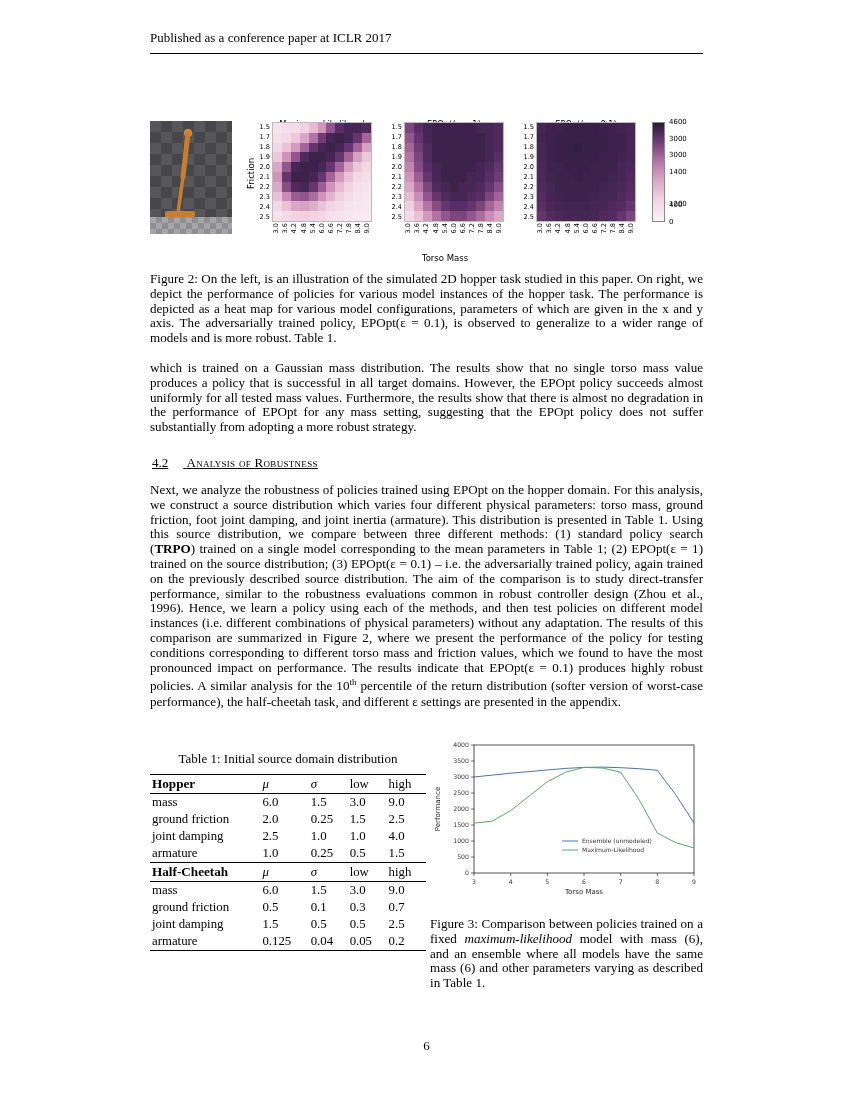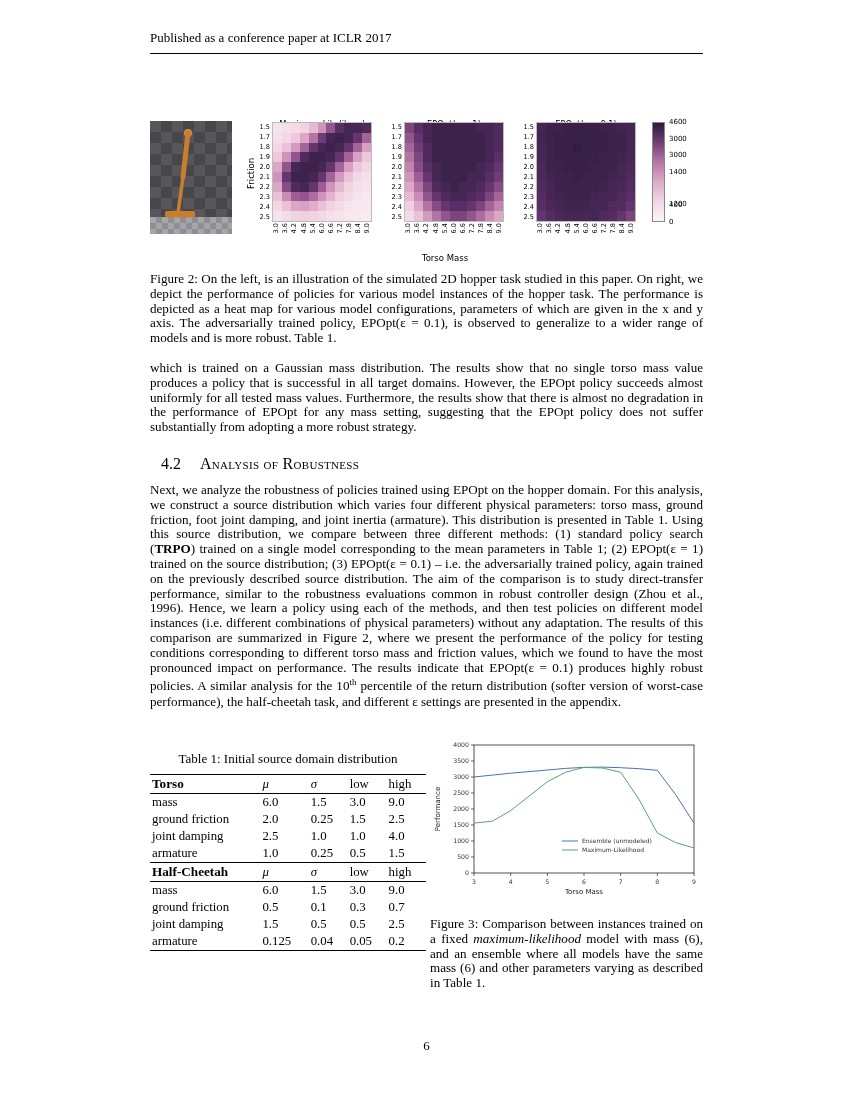--- a/index.html
+++ b/index.html
@@ -36,21 +36,21 @@
               border:0.5px solid #888; }
   .cb-labels { position:absolute; left:519px; top:11px; width:34px; height:100px; }
   .cb-labels span { position:absolute; left:0; font-size:7px; }
   .fig2-xlabel { position:absolute; left:104px; top:142px; width:382px;
                  text-align:center; font-size:8.5px; }
 
   
   .just { text-align:justify; font-size:13.1px; line-height:14.8px; }
   #fig2-caption { position:absolute; left:150px; top:272px; width:553px; }
   #para1 { position:absolute; left:150px; top:361px; width:553px; }
-  #sec42 { position:absolute; left:161px; top:455px; font-size:16px; font-weight:normal; }
+  #sec42 { position:absolute; left:152px; top:455px; font-size:13px; font-weight:normal;text-decoration:underline; }
   .sec-num { margin-right:15px; }
   .sec-title { font-variant:small-caps; letter-spacing:0.3px; }
   #para2 { position:absolute; left:150px; top:483px; width:553px; }
   sup { font-size:9px; }
 
   
   #table1 { position:absolute; left:150px; top:751px; width:276px; }
   .tbl-caption { font-size:13px; margin-bottom:7px; text-align:center; }
   #table1 table { width:100%; border-collapse:collapse; font-size:12.8px; }
   #table1 td { padding:1px 2px; height:17px; vertical-align:bottom; }
@@ -620,21 +620,21 @@
     <span class="sec-title">Analysis of Robustness</span>
   </h2>
 
   <p class="just" id="para2"><span>Next, we analyze the robustness of policies trained using EPOpt on the hopper domain. For this analysis, we construct a source distribution which varies four different physical parameters: torso mass, ground friction, foot joint damping, and joint inertia (armature). This distribution is presented in Table 1. Using this source distribution, we compare between three different methods: (1) standard policy search (</span><span style="font-weight: bold;">TRPO</span><span>) trained on a single model corresponding to the mean parameters in Table 1; (2) EPOpt(ε = 1) trained on the source distribution; (3) EPOpt(ε = 0.1) – i.e. the adversarially trained policy, again trained on the previously described source distribution. The aim of the comparison is to study direct-transfer performance, similar to the robustness evaluations common in robust controller design (Zhou et al., 1996). Hence, we learn a policy using each of the methods, and then test policies on different model instances (i.e. different combinations of physical parameters) without any adaptation. The results of this comparison are summarized in Figure 2, where we present the performance of the policy for testing conditions corresponding to different torso mass and friction values, which we found to have the most pronounced impact on performance. The results indicate that EPOpt(ε = 0.1) produces highly robust policies. A similar analysis for the 10</span><sup>th</sup><span> percentile of the return distribution (softer version of worst-case performance), the half-cheetah task, and different ε settings are presented in the appendix.</span></p>
 
   <div id="table1">
     <div class="tbl-caption">Table 1: Initial source domain distribution</div>
     <table>
       <tbody id="tbl-body">
           <tr class="sec-head0">
-            <td>Torso</td>
+            <td>Hopper</td>
             <td class="ital">μ</td>
             <td class="ital">σ</td>
             <td>low</td>
             <td>high</td>
           </tr>
           <tr>
             <td>mass</td>
             <td>6.0</td>
             <td>1.5</td>
             <td>3.0</td>
@@ -739,17 +739,17 @@
           <text x="154" y="161" text-anchor="middle" font-size="7" fill="#222" font-family="DejaVu Sans, sans-serif">Torso Mass</text>
           <polyline points="44.0,44.0 62.3,42.1 80.7,40.2 99.0,38.6 117.3,37.0 135.7,35.4 154.0,34.4 172.3,34.1 190.7,34.7 209.0,35.7 227.3,37.3 245.7,61.6 264.0,90.1" fill="none" stroke="#4C72B0" stroke-width="1"></polyline>
           <polyline points="44.0,90.1 62.3,88.2 80.7,77.6 99.0,63.2 117.3,48.8 135.7,39.2 154.0,34.4 172.3,35.0 190.7,39.2 209.0,66.4 227.3,100.0 245.7,109.6 264.0,115.0" fill="none" stroke="#55A868" stroke-width="1"></polyline>
           <line x1="132" y1="108" x2="148" y2="108" stroke="#4C72B0" stroke-width="1"></line>
           <text x="152" y="110" font-size="6" fill="#333" font-family="DejaVu Sans, sans-serif">Ensemble (unmodeled)</text>
           <line x1="132" y1="117" x2="148" y2="117" stroke="#55A868" stroke-width="1"></line>
           <text x="152" y="119" font-size="6" fill="#333" font-family="DejaVu Sans, sans-serif">Maximum-Likelihood</text>
         </svg></div>
   </div>
 
-  <p class="just" id="fig3-caption"><span>Figure 3: Comparison between instances trained on a fixed </span><span style="font-style: italic;">maximum-likelihood</span><span> model with mass (6), and an ensemble where all models have the same mass (6) and other parameters varying as described in Table 1.</span></p>
+  <p class="just" id="fig3-caption"><span>Figure 3: Comparison between policies trained on a fixed </span><span style="font-style: italic;">maximum-likelihood</span><span> model with mass (6), and an ensemble where all models have the same mass (6) and other parameters varying as described in Table 1.</span></p>
 
   <div id="pageno">6</div>
 
 </div>
 
 </body></html>

